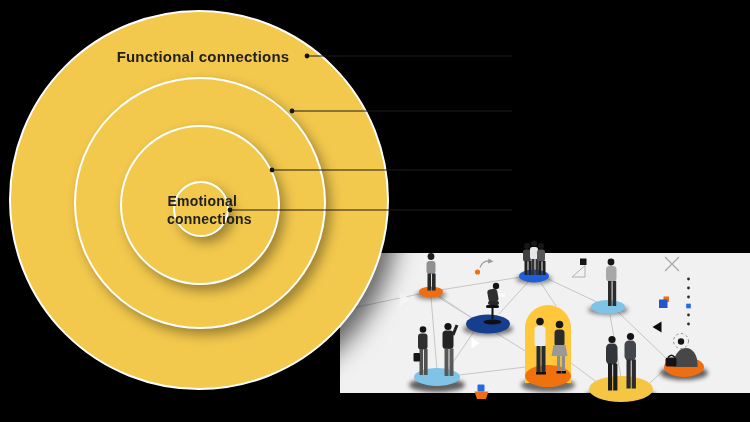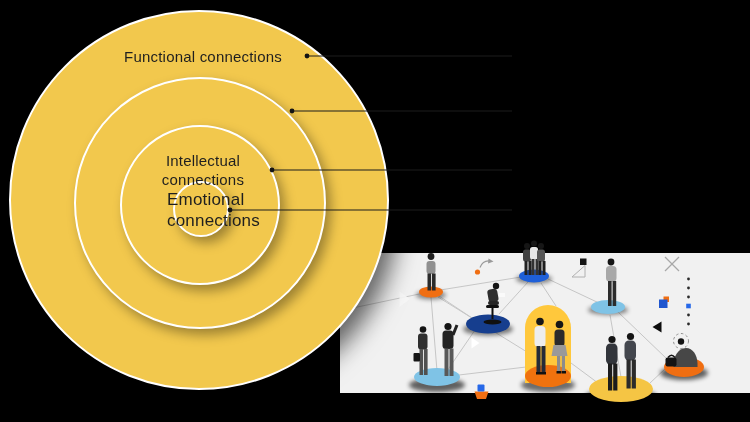--- a/index.html
+++ b/index.html
@@ -5,26 +5,26 @@
   html,body{margin:0;padding:0;background:#000;}
   #canvas{position:relative;width:750px;height:422px;background:#000;overflow:hidden;
           font-family:"Liberation Sans",sans-serif;}
   .ring{position:absolute;border-radius:50%;background:#F2C84D;border:2px solid #fff;
         box-sizing:border-box;box-shadow:5px 6px 12px rgba(0,0,0,.35);}
   #ring-outer{left:9px;top:10px;width:380px;height:380px;z-index:2;
         box-shadow:9px 11px 24px rgba(0,0,0,.6);}
   #ring-social{left:74px;top:77px;width:252px;height:252px;z-index:3;}
   #ring-intellectual{left:120px;top:125px;width:160px;height:160px;z-index:4;}
   #ring-emotional{left:173px;top:181px;width:56px;height:56px;z-index:5;}
-  .ring-label{position:absolute;z-index:7;color:#1F1F1F;font-size:15px;font-weight:400;
-        letter-spacing:.2px;line-height:1.25;text-align:center;transform:translate(-50%,-50%);}
+  .ring-label{position:absolute;z-index:7;color:#1F1F1F;font-size:15px;font-weight:700;
+        letter-spacing:.2px;line-height:1.25;text-align:right;transform:translate(-50%,-50%);}
   #label-functional{left:203px;top:57px;white-space:nowrap;}
   #label-social{left:203px;top:110px;white-space:nowrap;}
   #label-intellectual{left:203px;top:171px;width:110px;}
-  #label-emotional{left:202px;top:210px;width:70px;font-size:17px;}
+  #label-emotional{left:202px;top:210px;width:70px;font-size:14px;}
   #leader-overlay{position:absolute;left:0;top:0;z-index:6;}
   #illustration{position:absolute;left:0;top:0;z-index:1;}
 </style>
 </head>
 <body>
 
 <div id="canvas">
 
   <svg id="illustration" width="750" height="422" viewBox="0 0 750 422">
     <defs>
@@ -208,16 +208,15 @@
     </g>
     <g fill="#141414">
       <circle cx="307" cy="56" r="2.4"></circle>
       <circle cx="292" cy="111" r="2.4"></circle>
       <circle cx="272" cy="170" r="2.4"></circle>
       <circle cx="230" cy="210" r="2.4"></circle>
     </g>
   </svg>
 
   <div class="ring-label" id="label-functional">Functional connections</div>
-  <div class="ring-label" id="label-intellectual">Intellectual connections</div>
   <div class="ring-label" id="label-emotional">Emotional connections</div>
 
 </div>
 
 </body></html>

